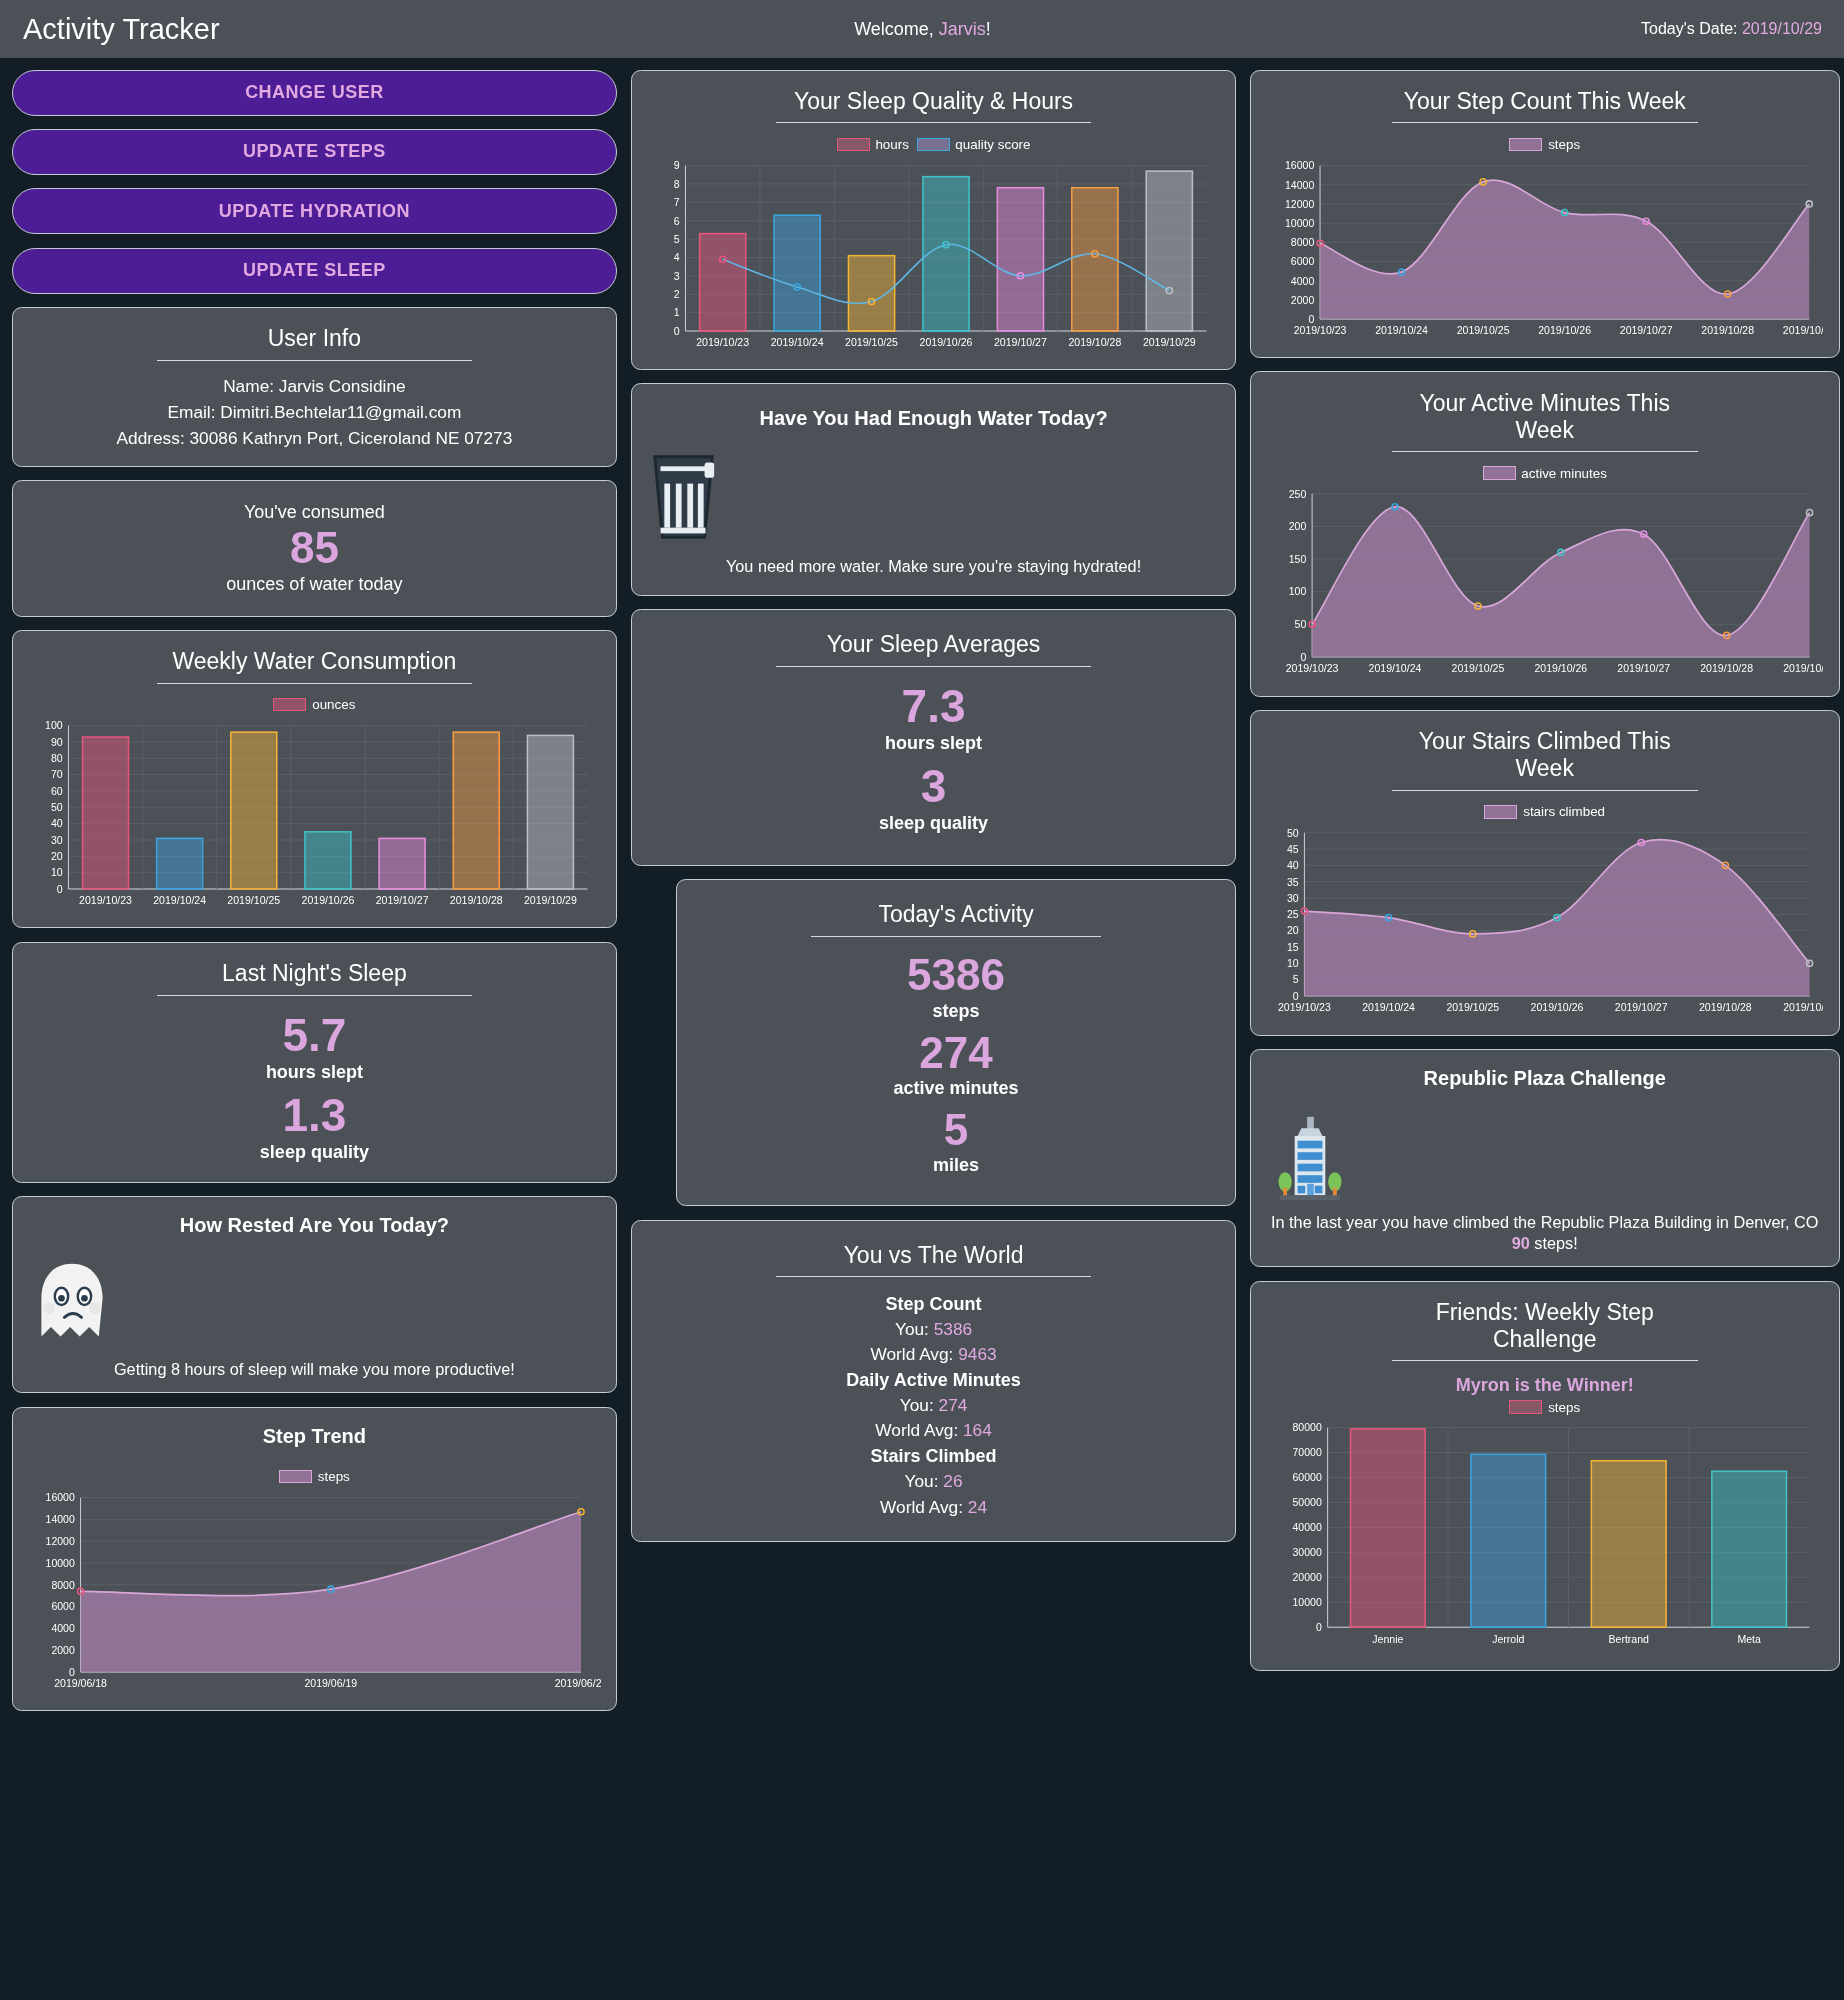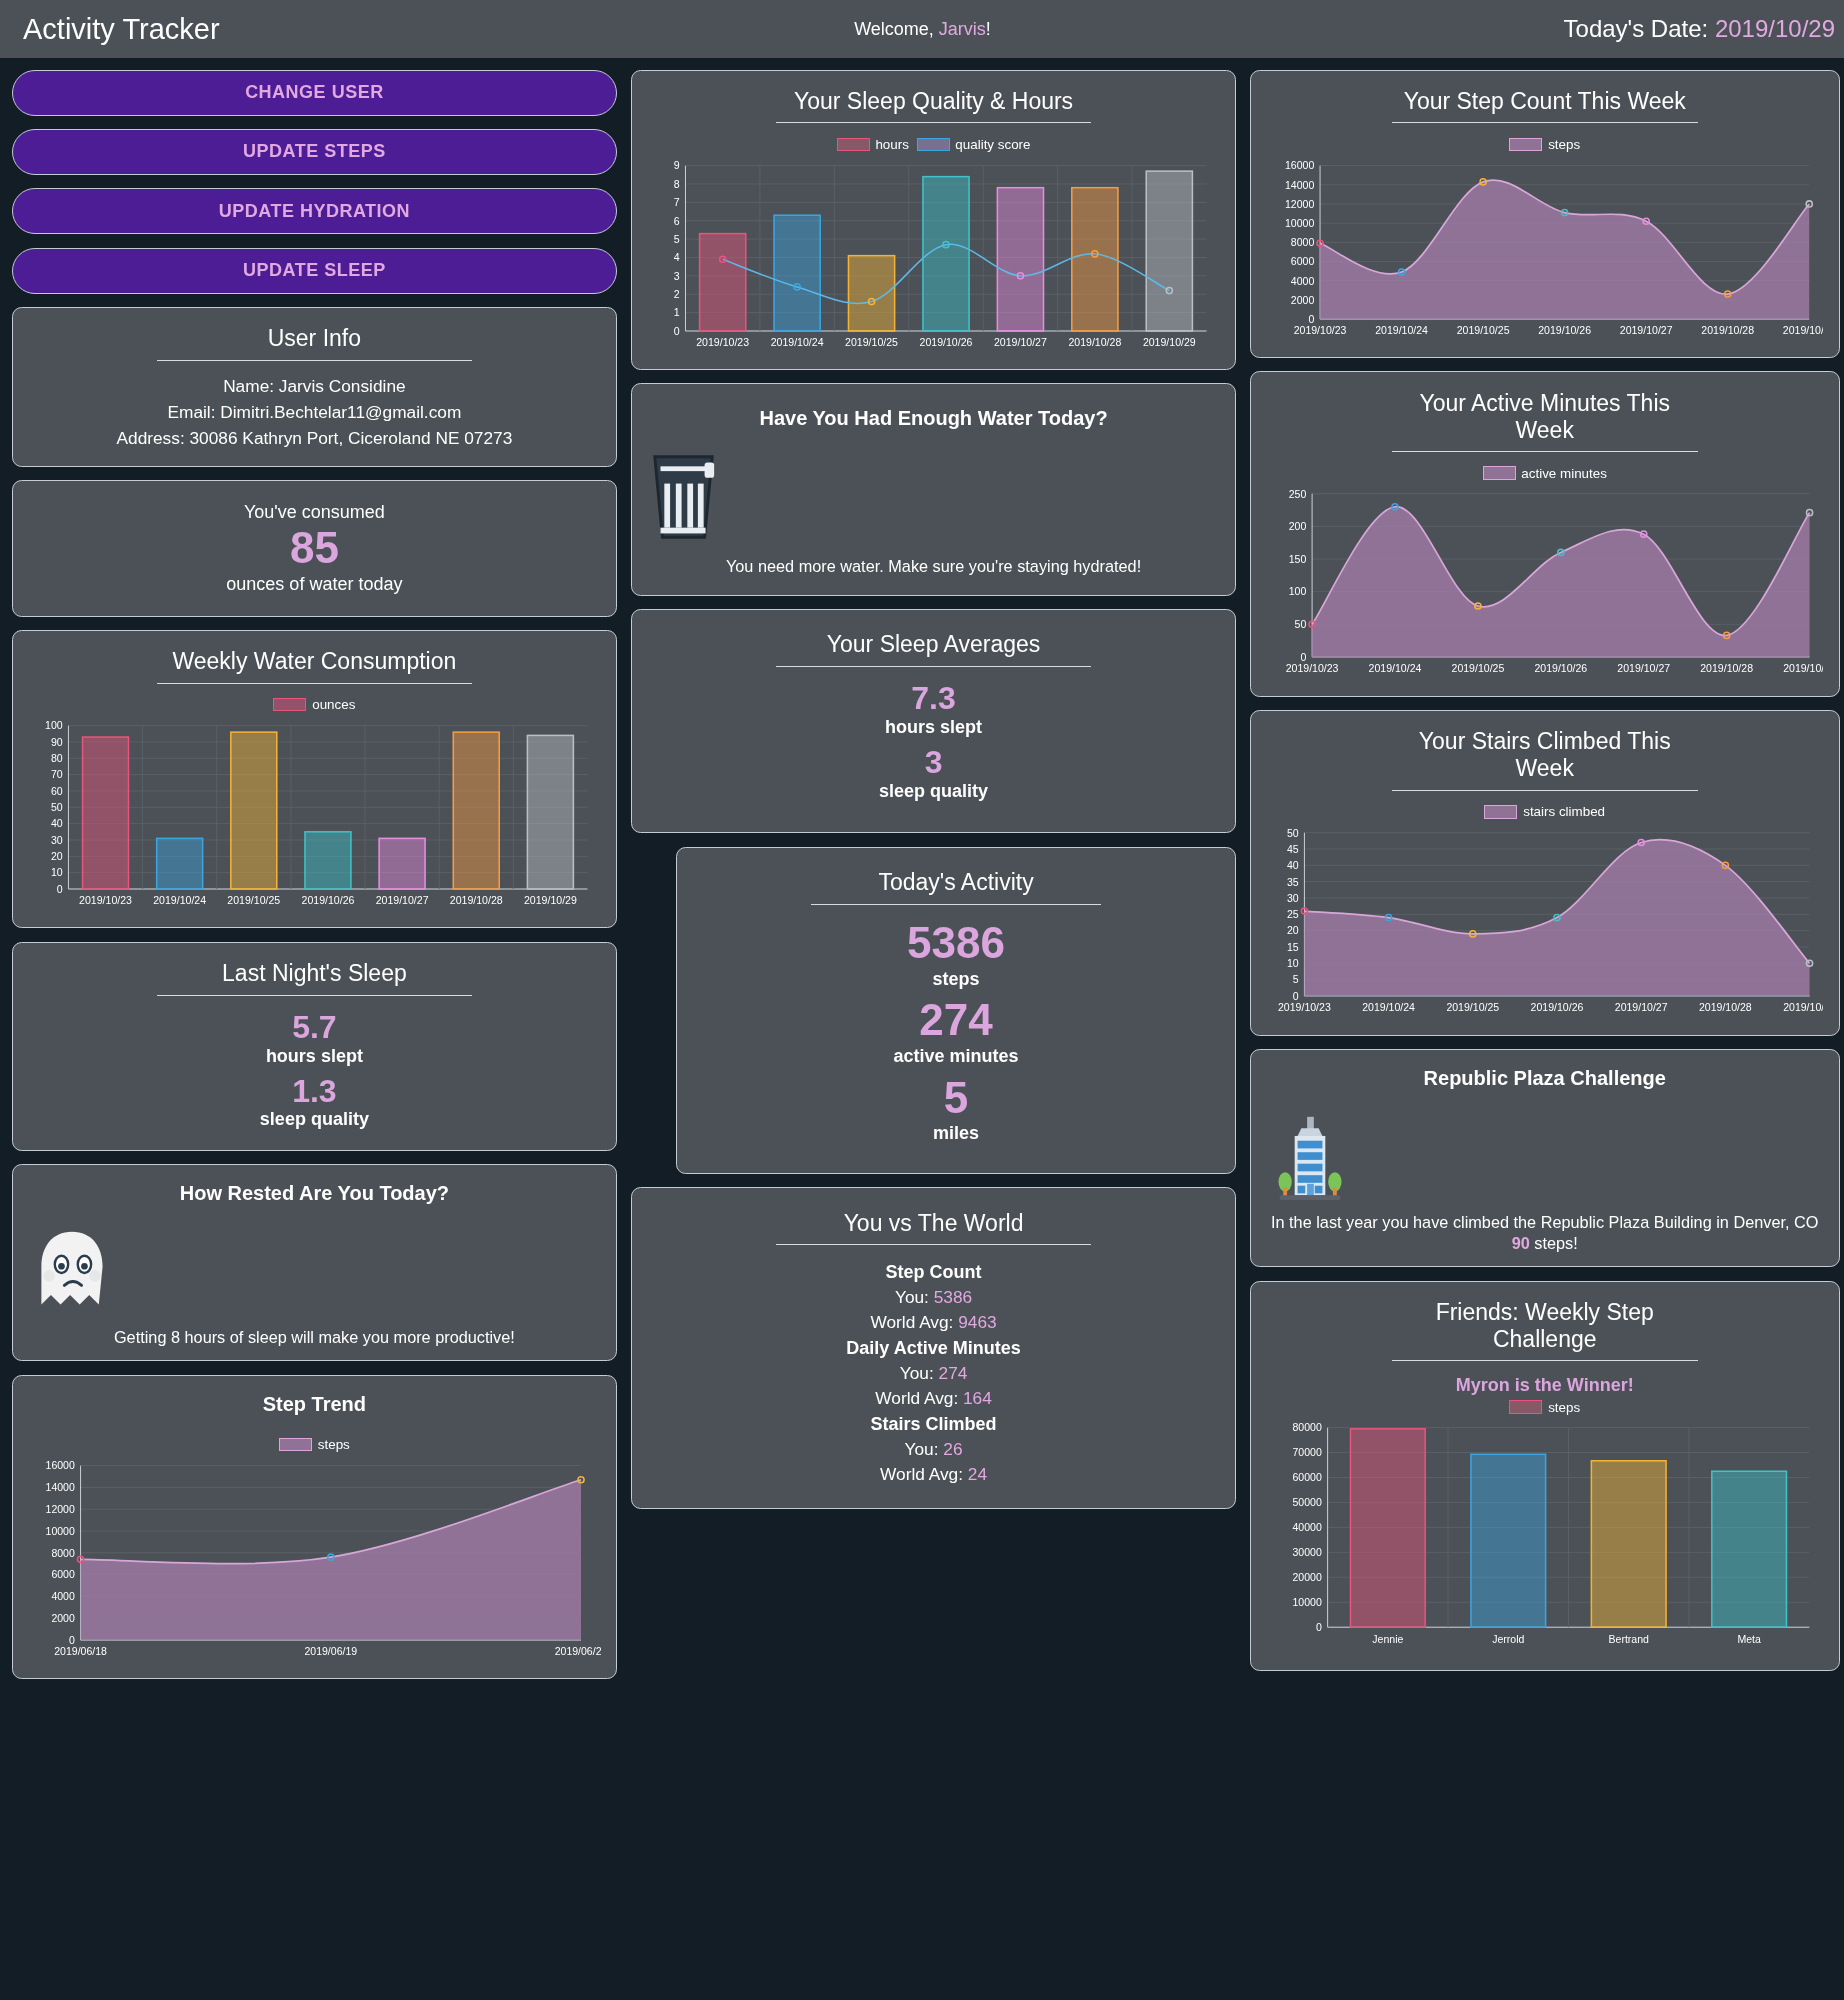--- a/index.html
+++ b/index.html
@@ -14,21 +14,21 @@
   .header {
     height: 58px; background: #4b5156;
     display: flex; align-items: center;
     padding: 0 23px; position: relative;
   }
   .header-title { font-size: 29px; font-weight: 400; color: #fff; }
   .header-welcome {
     position: absolute; left: 50%; transform: translateX(-50%);
     font-size: 18px;
   }
-  .header-date { position: absolute; right: 10px; font-size: 24px; margin-left: 8px; }
+  .header-date { position: absolute; right: 23px; font-size: 16px; margin-left: 8px; }
   .accent { color: #e1a9e0; }
 
   
   .page { display: flex; gap: 13.4px; padding: 11.5px; height: calc(2000px - 58px); }
   .col { display: flex; flex-direction: column; gap: 13.4px; }
   .col-left  { width: 607px; }
   .col-mid   { width: 607px; }
   .col-right { width: 592px; }
 
   .card {
@@ -51,21 +51,21 @@
     width: 100%;
   }
   .card-title {
     text-align: center; font-size: 23px; font-weight: 400;
     padding-bottom: 7.7px; margin: 3.8px auto 13.4px auto;
     border-bottom: 1px solid #d6dde2; width: 55%;
   }
   .card-title.bold { font-weight: bold; font-size: 20px; border-bottom: none; width: auto; }
   .center { text-align: center; }
   .info-line { font-size: 17.3px; line-height: 1.5; text-align: center; }
-  .big-num { font-size: 32px; font-weight: bold; color: #dba5dd; line-height: 1.15; }
+  .big-num { font-size: 46px; font-weight: bold; color: #dba5dd; line-height: 1.15; }
   .huge-num { font-size: 44px; font-weight: bold; color: #dba5dd; line-height: 1.15; }
   .sub-label { font-size: 18px; font-weight: bold; margin-bottom: 5.8px; }
   .plain-label { font-size: 18px; }
   .note { font-size: 16.3px; text-align: center; margin-top: 9.6px; }
 
   
   .chart-wrap { position: relative; }
   .legend { display: flex; justify-content: center; gap: 7.7px; align-items: center;
             font-size: 13.4px; margin-bottom: 3.8px; }
   .legend-item { display: flex; align-items: center; gap: 5.8px; }

